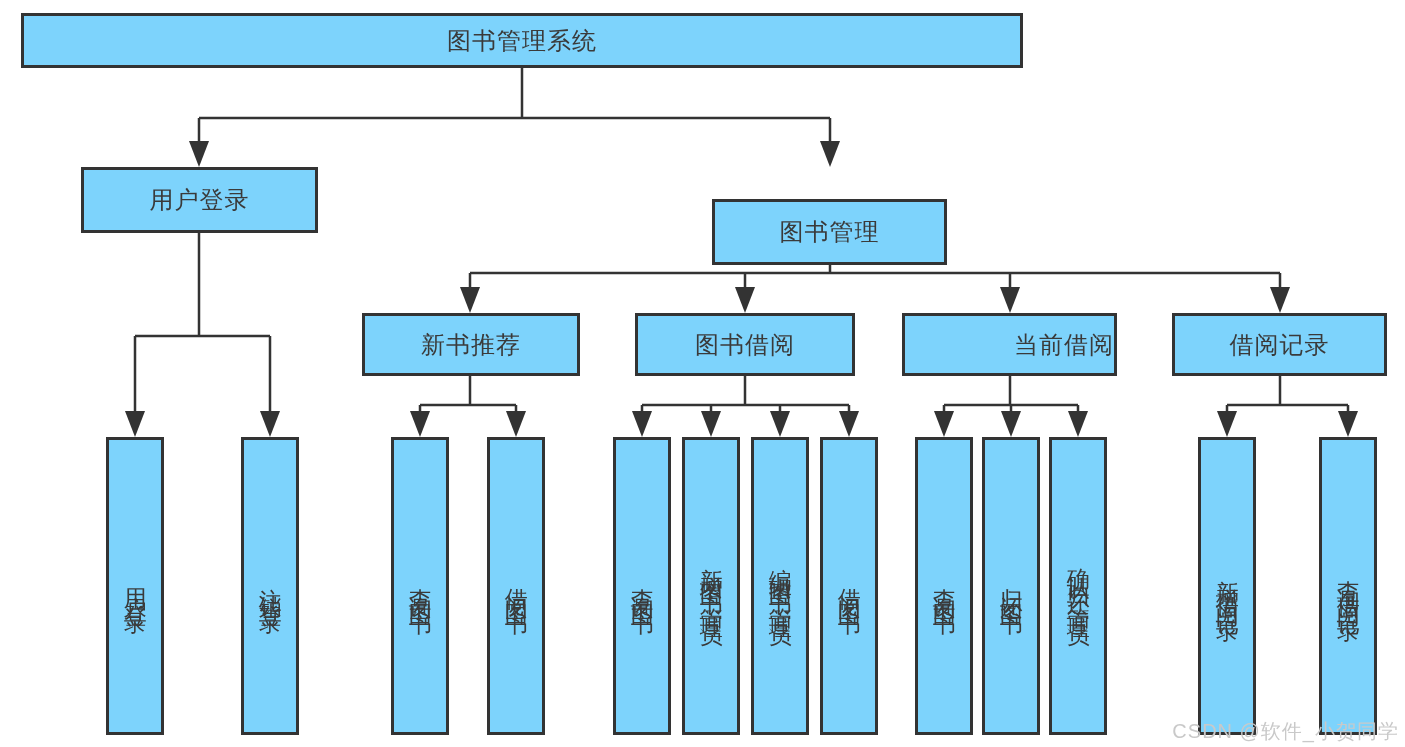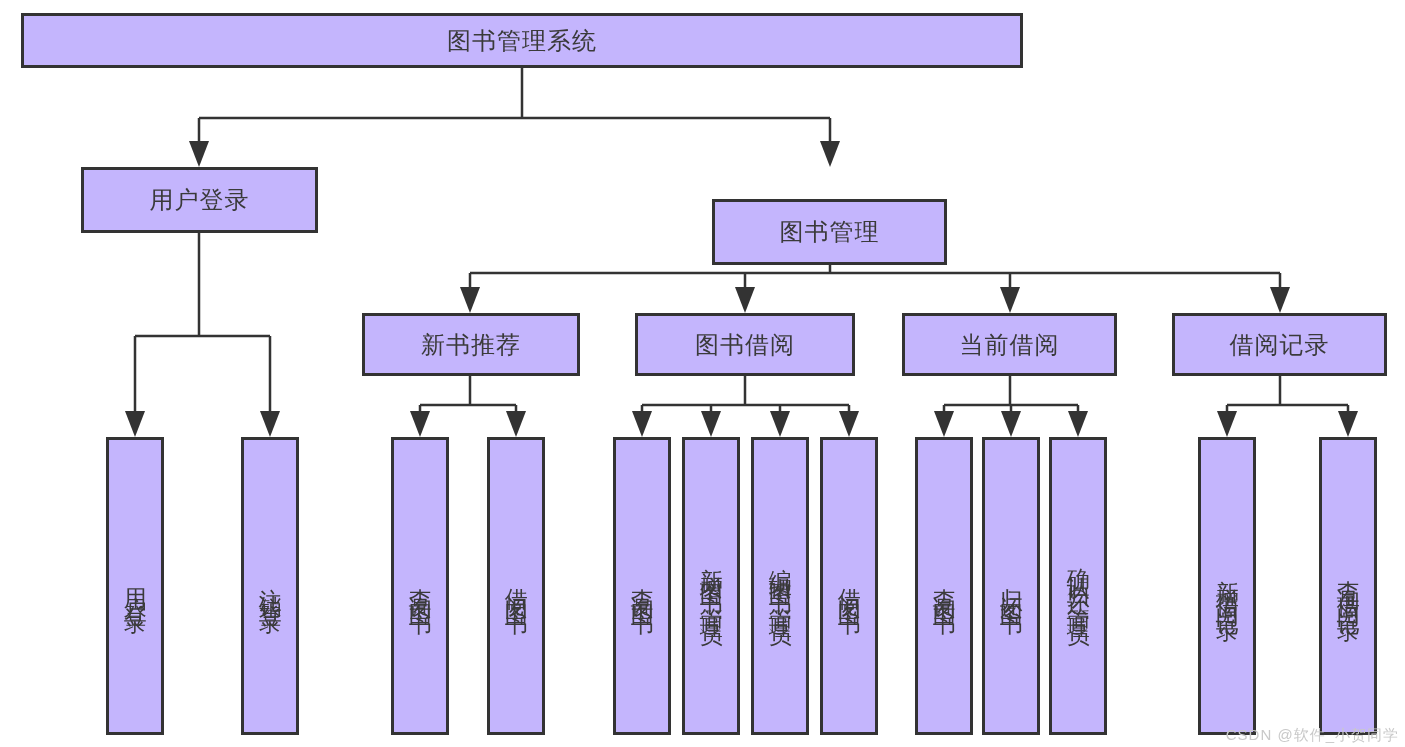--- a/index.html
+++ b/index.html
@@ -9,41 +9,41 @@
     background:#ffffff;
     overflow:hidden;
     font-family:"Liberation Sans","DejaVu Sans",sans-serif;
   }
   .wires{position:absolute;left:0;top:0;}
   .wires path{fill:none;stroke:#333333;stroke-width:2.5;}
   .wires polygon{fill:#333333;stroke:none;}
   .node{
     position:absolute;
     box-sizing:border-box;
-    background:#c4b5fd;
+    background:#7dd3fc;
     border:3px solid #333333;
     display:flex;align-items:center;justify-content:center;
     color:#3a3a3a;
   }
   .node.h .label{
     font-size:24px;
     letter-spacing:1px;
     white-space:nowrap;
   }
   .node.leaf .label{
     writing-mode:vertical-rl;
     text-orientation:mixed;
     font-size:23px;
     line-height:1.1;
     letter-spacing:8px;
   }
   .watermark{
     position:absolute;
     right:6px;bottom:2px;
-    font-size:15px;
+    font-size:20px;
     color:#c9c9c9;
     letter-spacing:1px;
     white-space:nowrap;
   }
 </style>
 </head>
 <body>
 
 <div class="stage">
 
@@ -99,21 +99,21 @@
   <div class="node h" style="left:712px;top:167px;width:235px;height:66px;margin-top:32px;">
     <span class="label">图书管理</span>
   </div>
 
   <div class="node h" style="left:635px;top:313px;width:220px;height:63px;">
     <span class="label">图书借阅</span>
   </div>
   <div class="node h" style="left:362px;top:313px;width:218px;height:63px;">
     <span class="label">新书推荐</span>
   </div>
-  <div class="node h" style="left:902px;top:313px;width:215px;height:63px;">
+  <div class="node h" style="left:902px;top:313px;width:215px;height:63px;justify-content:flex-end;">
     <span class="label">当前借阅</span>
   </div>
   <div class="node h" style="left:1172px;top:313px;width:215px;height:63px;">
     <span class="label">借阅记录</span>
   </div>
 
   <div class="node leaf" style="left:106px;top:437px;width:58px;height:298px;">
     <span class="label">用户登录</span>
   </div>
   <div class="node leaf" style="left:241px;top:437px;width:58px;height:298px;">

